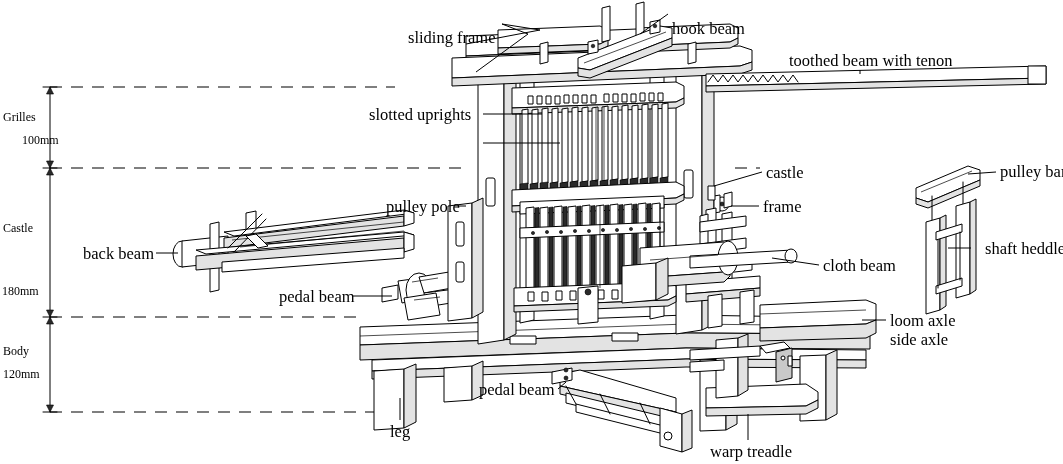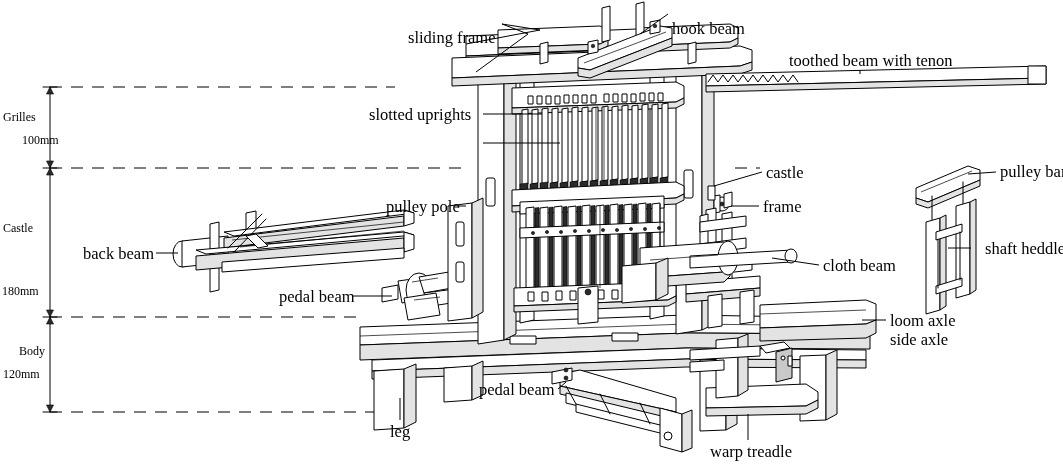--- a/index.html
+++ b/index.html
@@ -422,21 +422,21 @@
       <line class="lead" x1="971" y1="248" x2="948" y2="248"></line>
     </g>
   </svg>
 
   <div class="lbl small" style="left:3px;top:111px;">Grilles</div>
   <div class="lbl small" style="left:10px;top:134px;margin-left:12px;">100mm</div>
 
   <div class="lbl small" style="left:3px;top:222px;">Castle</div>
   <div class="lbl small" style="left:2px;top:245px;margin-top:40px;">180mm</div>
 
-  <div class="lbl small" style="left:3px;top:345px;margin-left:16px;">Body</div>
+  <div class="lbl small" style="left:3px;top:345px;">Body</div>
   <div class="lbl small" style="left:3px;top:368px;">120mm</div>
 
   <div class="lbl big" style="left:408px;top:29px;">sliding frame</div>
   <div class="lbl big" style="left:672px;top:20px;">hook beam</div>
   <div class="lbl big" style="left:789px;top:52px;">toothed beam with tenon</div>
   <div class="lbl big" style="left:369px;top:106px;">slotted uprights</div>
   <div class="lbl big" style="left:766px;top:164px;">castle</div>
   <div class="lbl big" style="left:1000px;top:163px;">pulley bar</div>
   <div class="lbl big" style="left:386px;top:198px;">pulley pole</div>
   <div class="lbl big" style="left:763px;top:198px;">frame</div>

